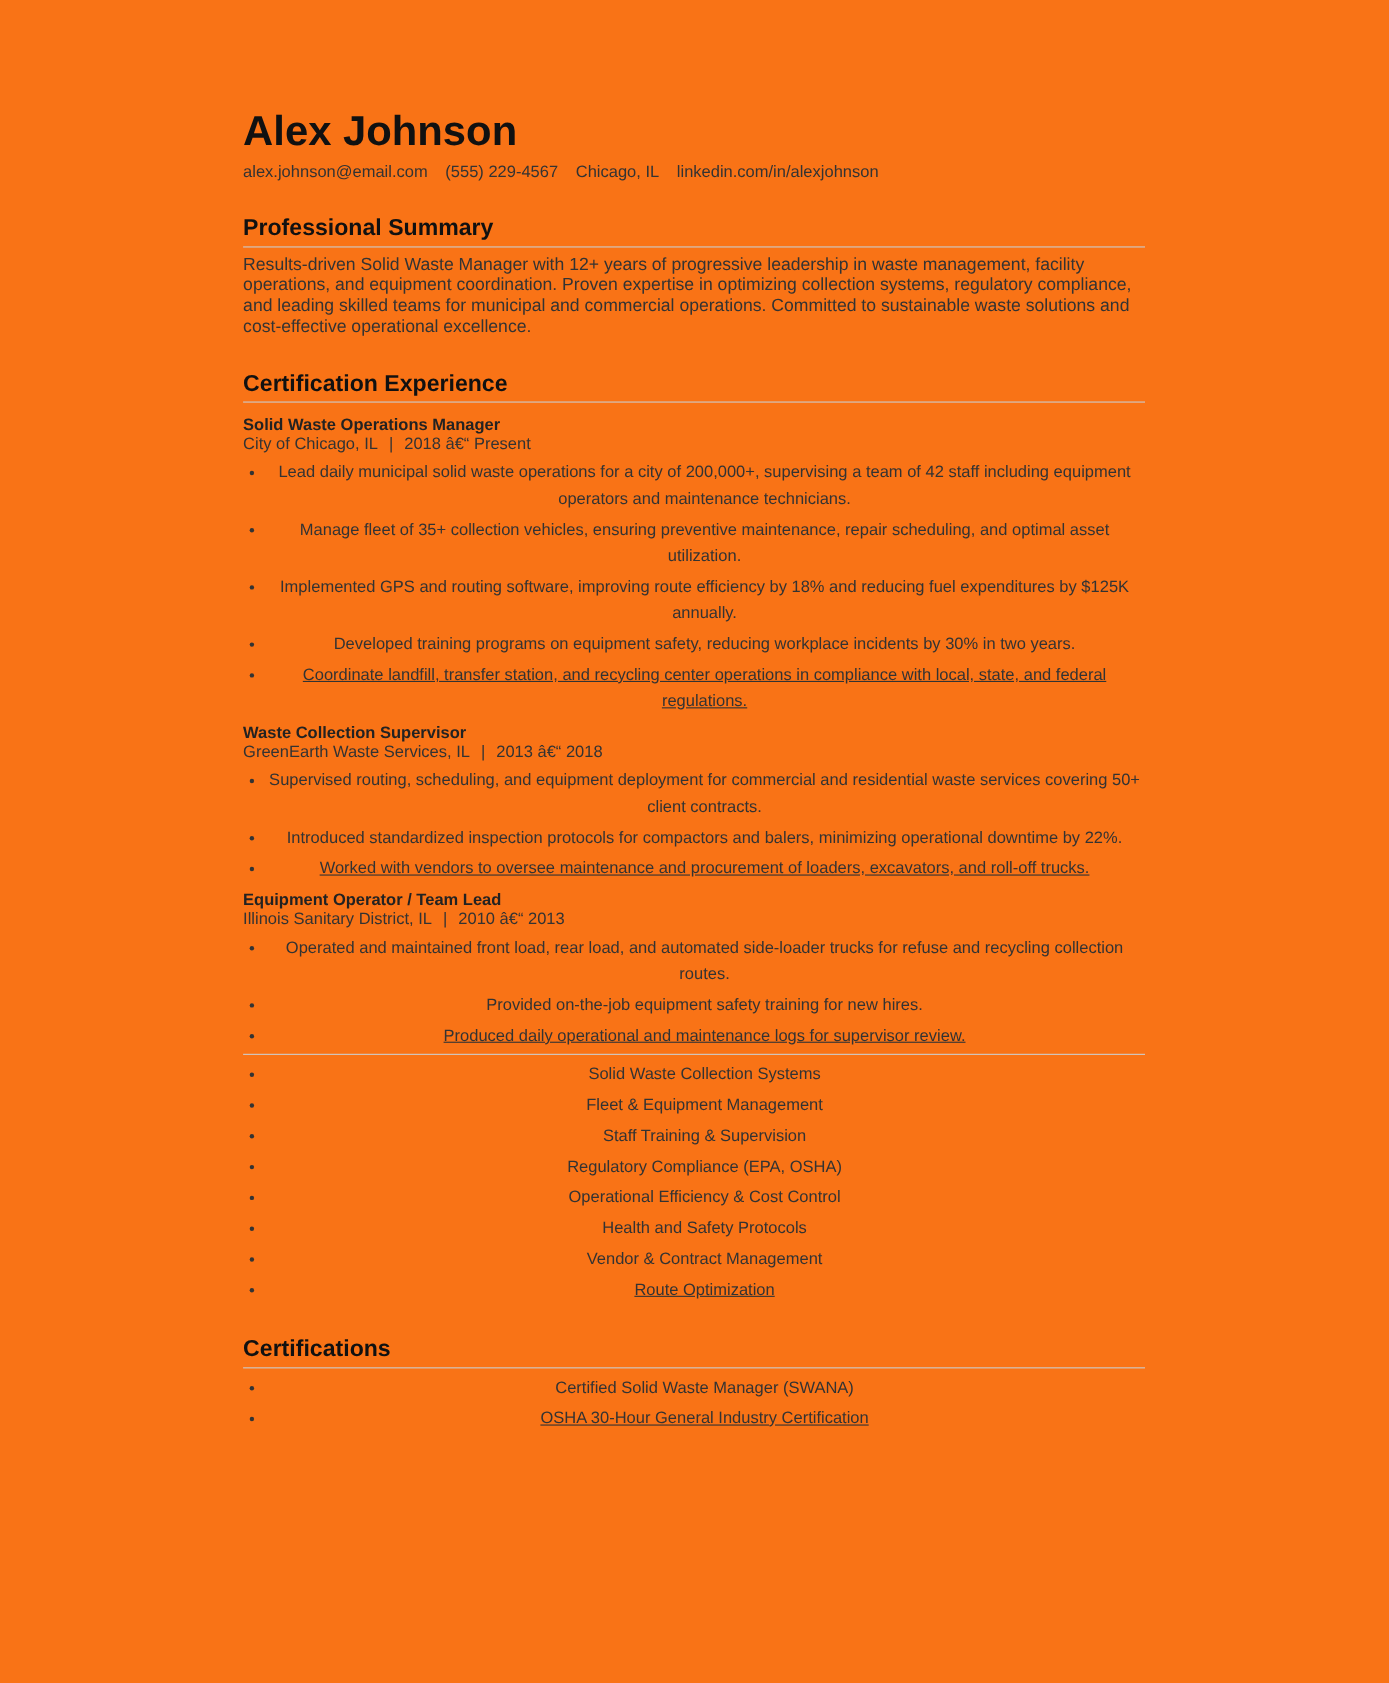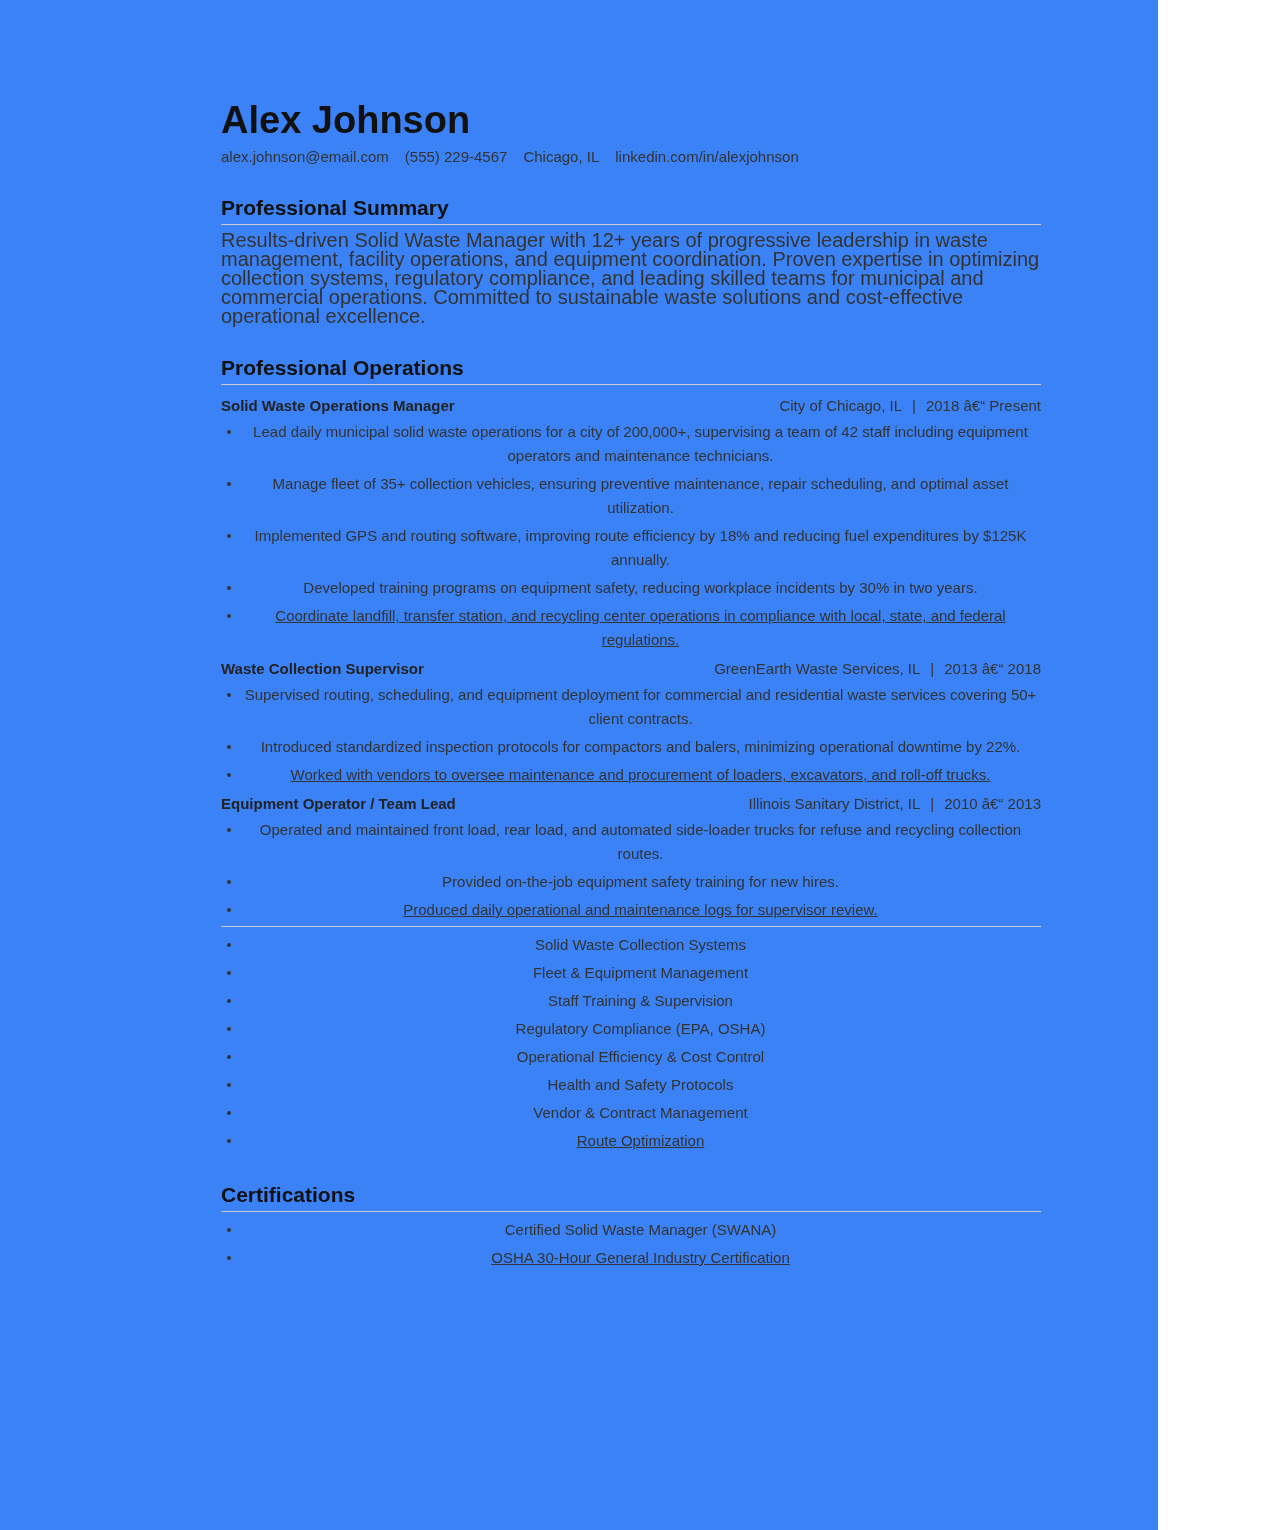--- a/index.html
+++ b/index.html
@@ -8,23 +8,23 @@
     background: #ffffff;
   }
   body {
     width: 1263px;
     height: 1530px;
     font-family: "Liberation Sans", sans-serif;
     color: #333333;
   }
   .page {
     position: relative;
-    width: 1158px;
+    width: 1263px;
     height: 1530px;
-    background: #3b82f6;
+    background: #f97316;
     overflow: hidden;
   }
   .doc {
     margin-left: 221px;
     width: 820px;
     padding-top: 98px;
     height: 1211px;
     overflow: hidden;
   }
   h1 {
@@ -50,30 +50,31 @@
     color: #111111;
   }
   hr.rule {
     border: 0;
     border-top: 1px solid #cccccc;
     margin: 4px 0 0 0;
     height: 0;
   }
   p.summary {
     margin: 6px 0 0 0;
-    font-size: 20px;
+    font-size: 16px;
     line-height: 19px;
   }
   .job-header {
     display: flex;
     justify-content: space-between;
     align-items: baseline;
     margin-top: 12px;
     font-size: 15px;
     line-height: 17px;
+    flex-direction: column;
   }
   ul.bullets + .job-header { margin-top: 8px; text-align: right; }
   .job-header .role { font-weight: bold; color: #222222; }
   .job-header .meta { white-space: nowrap; color: #333333; }
   .job-header .pipe { margin: 0 10px; }
   ul.bullets {
     list-style: none;
     margin: 6px 0 0 0;
     padding: 0;
     font-size: 15px;
@@ -109,21 +110,21 @@
       <span>alex.johnson@email.com</span>
       <span>(555) 229-4567</span>
       <span>Chicago, IL</span>
       <span>linkedin.com/in/alexjohnson</span>
     </div>
 
     <h2>Professional Summary</h2>
     <hr class="rule">
     <p class="summary">Results-driven Solid Waste Manager with 12+ years of progressive leadership in waste management, facility operations, and equipment coordination. Proven expertise in optimizing collection systems, regulatory compliance, and leading skilled teams for municipal and commercial operations. Committed to sustainable waste solutions and cost-effective operational excellence.</p>
 
-    <h2>Professional Operations</h2>
+    <h2>Certification Experience</h2>
     <hr class="rule">
 
     <div class="job-header">
       <span class="role">Solid Waste Operations Manager</span>
       <span class="meta"><span>City of Chicago, IL</span><span class="pipe">|</span><span>2018 â€“ Present</span></span>
     </div>
     <ul class="bullets">
       <li>Lead daily municipal solid waste operations for a city of 200,000+, supervising a team of 42 staff including equipment operators and maintenance technicians.</li>
       <li>Manage fleet of 35+ collection vehicles, ensuring preventive maintenance, repair scheduling, and optimal asset utilization.</li>
       <li>Implemented GPS and routing software, improving route efficiency by 18% and reducing fuel expenditures by $125K annually.</li>

